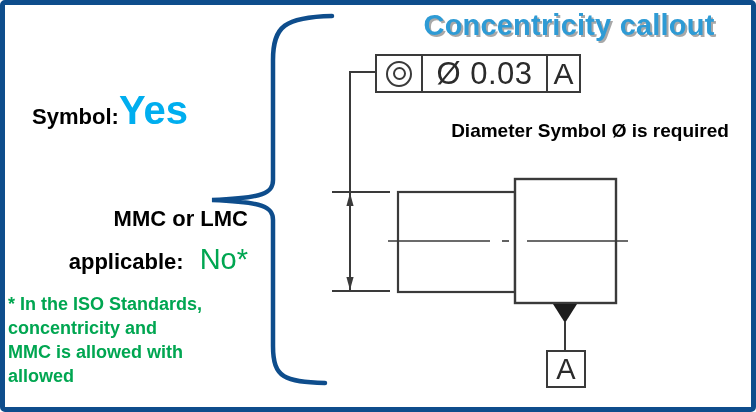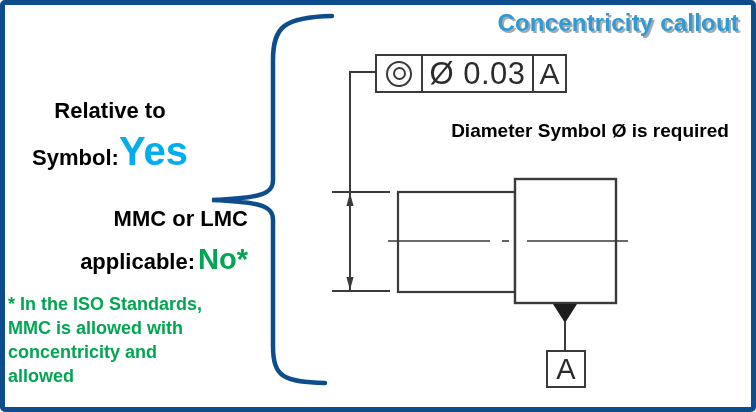--- a/index.html
+++ b/index.html
@@ -6,46 +6,46 @@
     --border:#0e4d8c; --title:#2e9bd5; --yes:#00aeef; --green:#00a651; --line:#3a3a3a;
   }
   html,body{margin:0;padding:0;background:#ffffff;}
   body{width:756px;height:412px;overflow:hidden;
        font-family:"Liberation Sans", sans-serif;}
   .stage{position:relative;width:756px;height:412px;background:#fff;}
 
   .panel-border{position:absolute;inset:0;border:5px solid var(--border);
                 border-radius:5px;box-sizing:border-box;pointer-events:none;}
 
-  .slide-title{position:absolute;left:399px;top:9px;width:340px;text-align:right;
-               font-size:24px;font-weight:bold;color:var(--title);
+  .slide-title{position:absolute;left:399px;top:9px;width:340px;text-align:center;
+               font-size:29px;font-weight:bold;color:var(--title);
                text-shadow:2px 2px 0 #a8a8a8;letter-spacing:0.2px;white-space:nowrap;}
 
   
   .relative-block{position:absolute;left:15px;top:90px;width:190px;text-align:center;
                   font-size:22px;font-weight:bold;color:#000;line-height:41px;white-space:nowrap;}
   .value-yes{font-size:40px;font-weight:bold;color:var(--yes);margin-left:0;}
   .mmc-block{position:absolute;left:18px;top:198px;width:230px;text-align:right;
              font-size:22px;font-weight:bold;color:#000;line-height:41px;white-space:nowrap;}
-  .value-no{font-size:29px;font-weight:bold;color:var(--green);margin-left:3px;}
+  .value-no{font-size:29px;font-weight:normal;color:var(--green);margin-left:16px;}
   .footnote{position:absolute;left:8px;top:292px;width:245px;
             font-size:18px;font-weight:bold;color:var(--green);
             line-height:24px;white-space:nowrap;}
 
   
   .brace{position:absolute;left:200px;top:8px;width:145px;height:390px;}
 
   
   .fcf{position:absolute;left:375px;top:54px;height:39px;display:flex;box-sizing:border-box;}
   .fcf-cell{box-sizing:border-box;border:2px solid var(--line);border-left-width:0;
             display:flex;align-items:center;justify-content:center;
             color:#2b2b2b;background:#fff;}
   .fcf-cell:first-child{border-left-width:2px;}
   .fcf-sym{width:48px;}
-  .fcf-tol{width:111px;font-size:31px;letter-spacing:0.5px;white-space:nowrap;}
+  .fcf-tol{width:125px;font-size:31px;letter-spacing:0.5px;white-space:nowrap;}
   .fcf-datum{width:33px;font-size:30px;}
   .conc-outer{width:26px;height:26px;border:2.5px solid var(--line);border-radius:50%;
               box-sizing:border-box;display:flex;align-items:center;justify-content:center;}
   .conc-inner{width:13px;height:13px;border:2.5px solid var(--line);border-radius:50%;
               box-sizing:border-box;}
 
   .diameter-note{position:absolute;left:420px;top:120px;width:340px;text-align:center;
                  font-size:19px;font-weight:bold;color:#000;white-space:nowrap;}
 
   .drawing-svg{position:absolute;left:320px;top:50px;width:340px;height:350px;}
@@ -58,33 +58,32 @@
 </head>
 <body>
 
 <div class="stage">
 
   <div class="panel-border"></div>
 
   <div class="slide-title">Concentricity callout</div>
 
   <div class="relative-block">
-    <div>Relative to</div>
     <div><span>Symbol:</span><span class="value-yes">Yes</span></div>
   </div>
 
   <div class="mmc-block">
     <div>MMC or LMC</div>
     <div><span>applicable:</span><span class="value-no">No*</span></div>
   </div>
 
   <div class="footnote">
     <div>* In the ISO Standards,</div>
+    <div>concentricity and</div>
     <div>MMC is allowed with</div>
-    <div>concentricity and</div>
     <div>allowed</div>
   </div>
 
   <svg class="brace" viewBox="0 0 145 390">
     <path d="M 132 8 C 85 9, 73 18, 73 52 L 73 172 C 73 185, 64 190, 12 192 C 64 194, 73 199, 73 212 L 73 338 C 73 370, 85 374, 125 375" fill="none" stroke="#0e4d8c" stroke-width="4.5" stroke-linecap="round"></path>
   </svg>
 
   <div class="fcf">
     <div class="fcf-cell fcf-sym">
       <div class="conc-outer">

